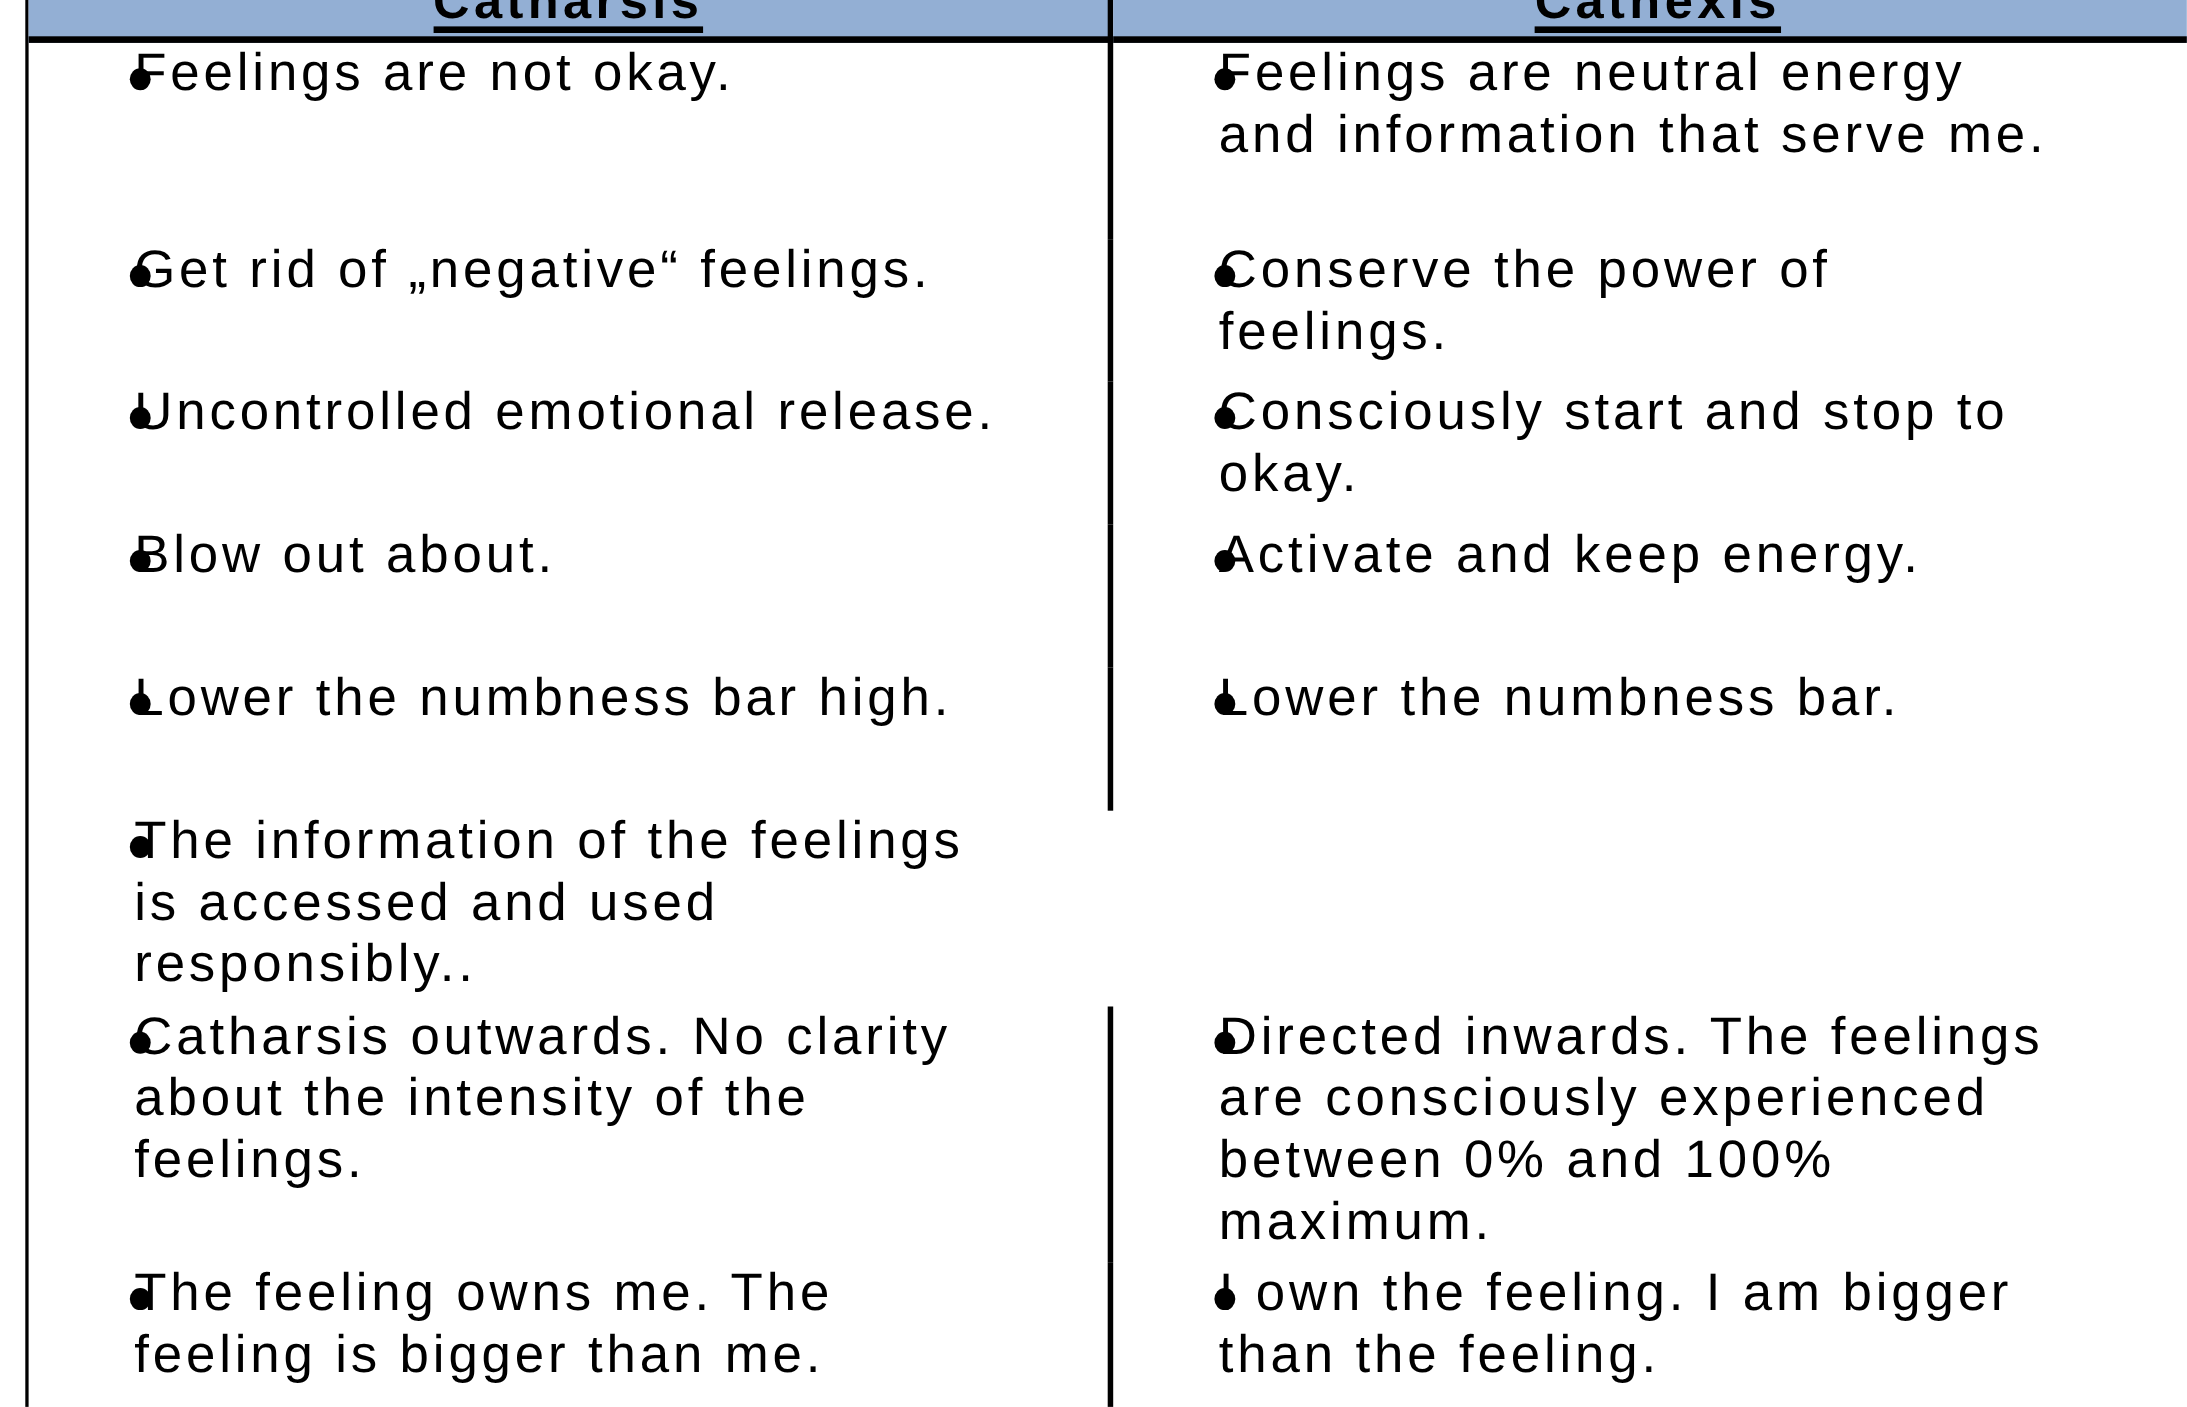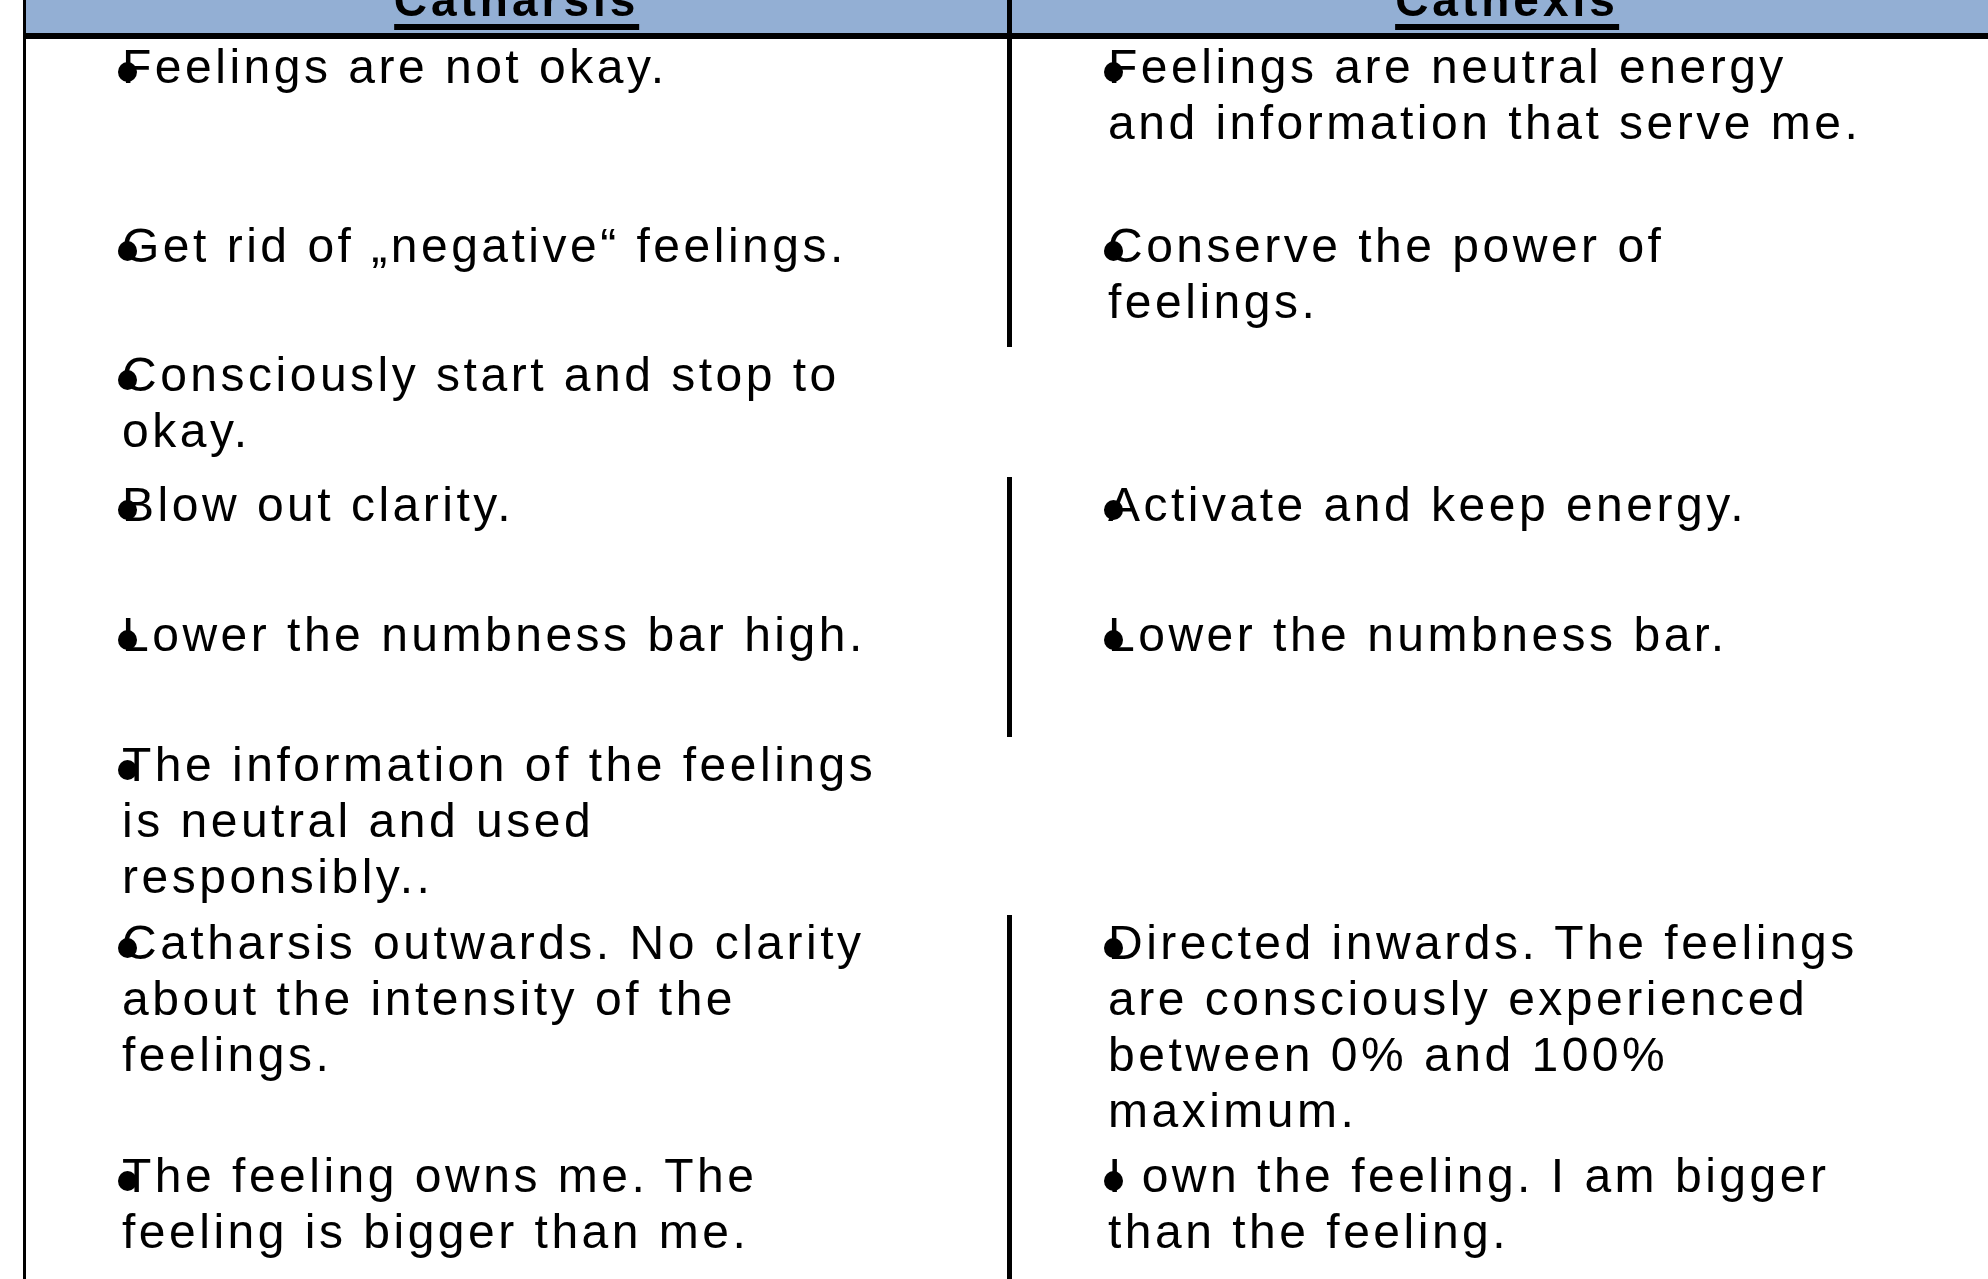--- a/index.html
+++ b/index.html
@@ -115,40 +115,43 @@
             <div class="item"><span class="bullet"></span><span class="text">Feelings are neutral energy and information that serve me.</span></div>
           </div>
         </div><div class="row" style="height: 129px; flex: 0 0 129px;">
           <div class="cell cell-left">
             <div class="item"><span class="bullet"></span><span class="text">Get rid of „negative“ feelings.</span></div>
           </div>
           <div class="cell cell-right">
             <div class="item"><span class="bullet"></span><span class="text">Conserve the power of feelings.</span></div>
           </div>
         </div><div class="row" style="height: 130px; flex: 0 0 130px;">
+          <div class="cell cell-left">
+            <div class="item"><span class="bullet"></span><span class="text">Uncontrolled emotional release.</span></div>
+          </div>
           <div class="cell cell-right">
             <div class="item"><span class="bullet"></span><span class="text">Consciously start and stop to okay.</span></div>
           </div>
         </div><div class="row" style="height: 130px; flex: 0 0 130px;">
           <div class="cell cell-left">
-            <div class="item"><span class="bullet"></span><span class="text">Blow out clarity.</span></div>
+            <div class="item"><span class="bullet"></span><span class="text">Blow out about.</span></div>
           </div>
           <div class="cell cell-right">
             <div class="item"><span class="bullet"></span><span class="text">Activate and keep energy.</span></div>
           </div>
         </div><div class="row" style="height: 130px; flex: 0 0 130px;">
           <div class="cell cell-left">
             <div class="item"><span class="bullet"></span><span class="text">Lower the numbness bar high.</span></div>
           </div>
           <div class="cell cell-right">
             <div class="item"><span class="bullet"></span><span class="text">Lower the numbness bar.</span></div>
           </div>
         </div><div class="row" style="height: 178px; flex: 0 0 178px;">
           <div class="cell cell-right">
-            <div class="item"><span class="bullet"></span><span class="text">The information of the feelings is neutral and used responsibly..</span></div>
+            <div class="item"><span class="bullet"></span><span class="text">The information of the feelings is accessed and used responsibly..</span></div>
           </div>
         </div><div class="row" style="height: 233px; flex: 0 0 233px;">
           <div class="cell cell-left">
             <div class="item"><span class="bullet"></span><span class="text">Catharsis outwards. No clarity about the intensity of the feelings.</span></div>
           </div>
           <div class="cell cell-right">
             <div class="item"><span class="bullet"></span><span class="text">Directed inwards. The feelings are consciously experienced between 0% and 100% maximum.</span></div>
           </div>
         </div><div class="row" style="height: 131px; flex: 0 0 131px;">
           <div class="cell cell-left">

